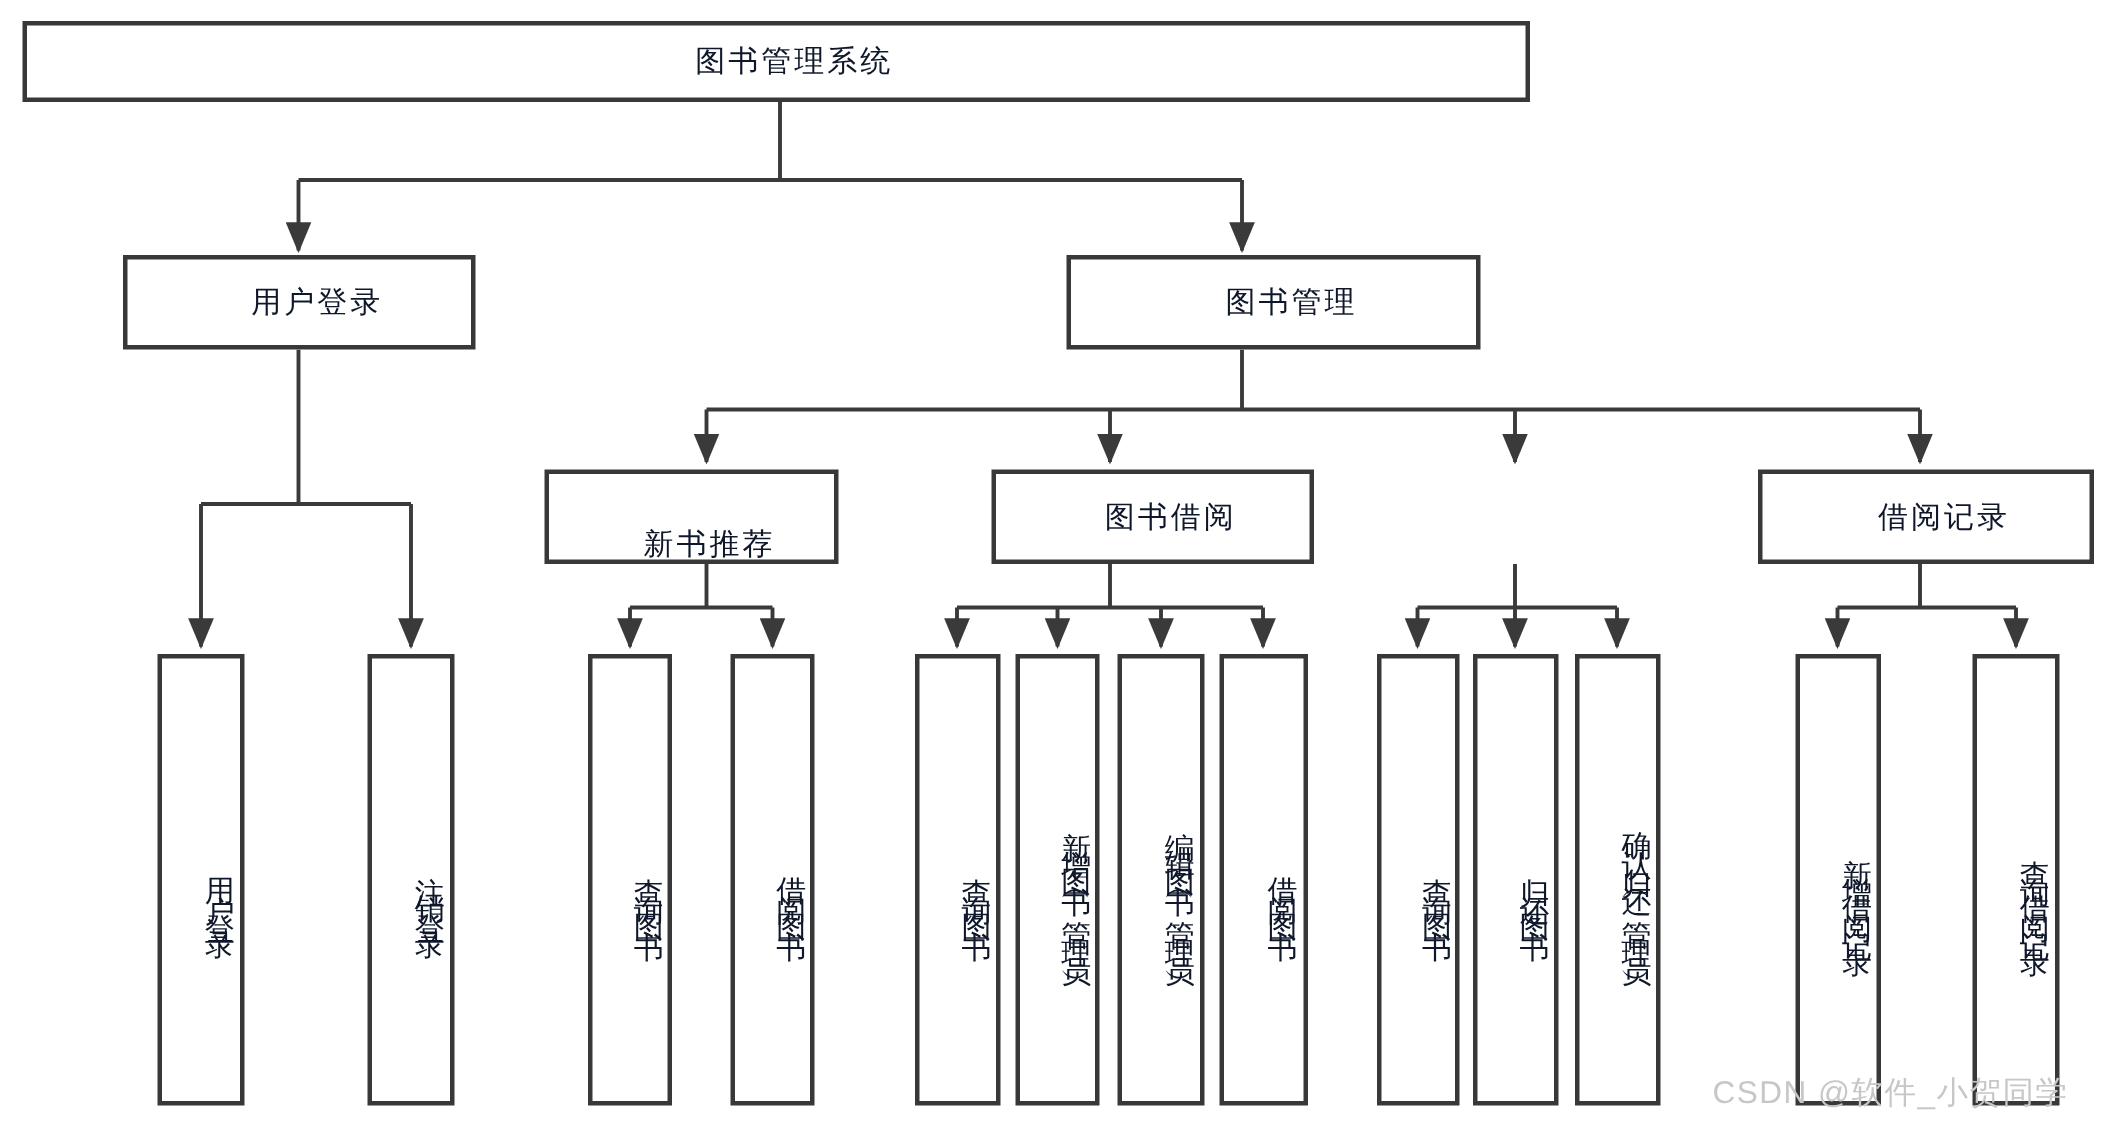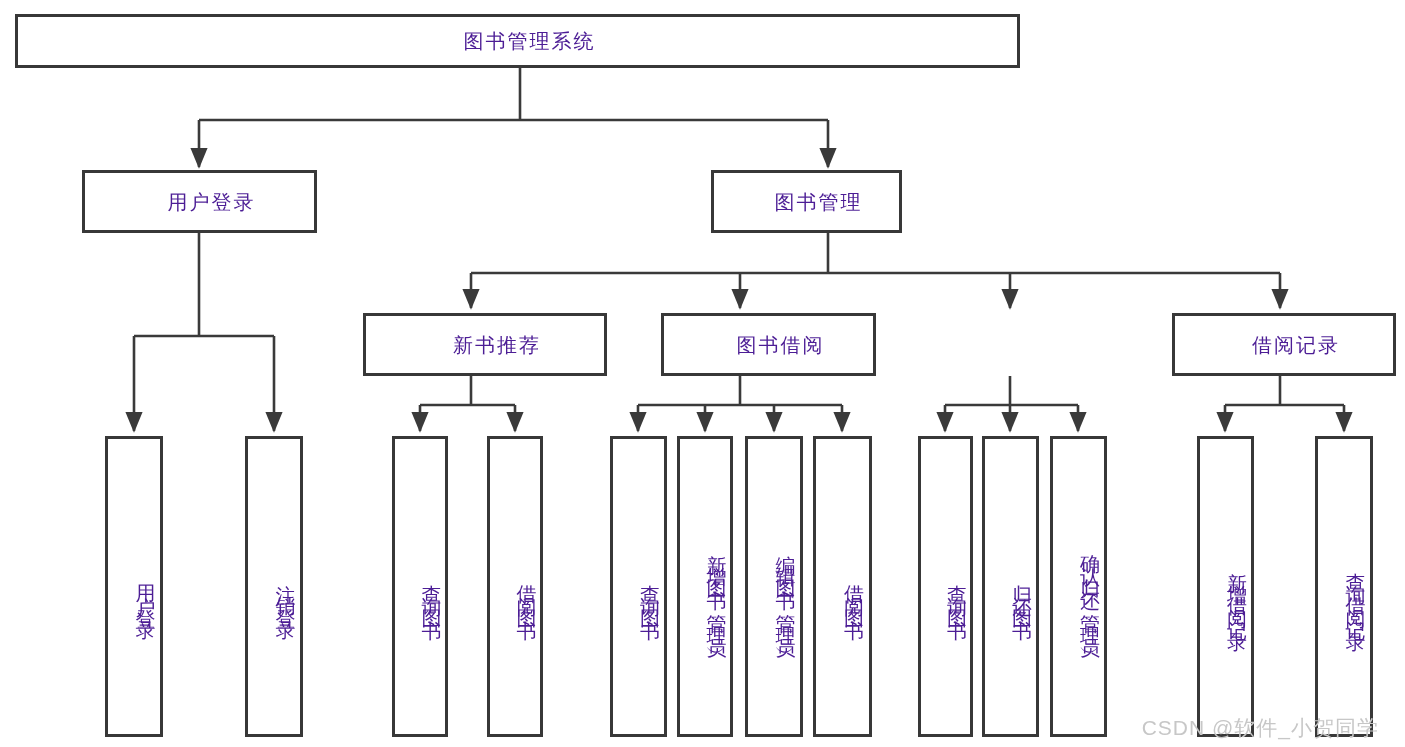--- a/index.html
+++ b/index.html
@@ -24,21 +24,21 @@
   }
   .connectors line { stroke: #3a3a3a; stroke-width: 2.6; }
   .node {
     position: absolute;
     box-sizing: border-box;
     border: 3px solid #383838;
     background: #ffffff;
     display: flex;
     align-items: center;
     justify-content: center;
-    color: #4c1d95;
+    color: #0f172a;
     font-size: 20px;
     line-height: 1;
     padding-left: 24px;
   }
   .node.hnode span { letter-spacing: 2px; white-space: nowrap; }
   .node.leaf span {
     writing-mode: vertical-rl;
     text-orientation: mixed;
     letter-spacing: 12px;
     white-space: nowrap;
@@ -108,25 +108,25 @@
     <line x1="1344" y1="405" x2="1344" y2="431" marker-end="url(#ah)"></line>
   </svg>
 
   <div class="node hnode" style="left:15px; top:14px; width:1005px; height:54px;">
     <span>图书管理系统</span>
   </div>
 
   <div class="node hnode" style="left:82px; top:170px; width:235px; height:63px;">
     <span>用户登录</span>
   </div>
-  <div class="node hnode" style="left:711px; top:170px; width:191px; height:63px;">
+  <div class="node hnode" style="left:711px; top:170px; width:276px; height:63px;">
     <span>图书管理</span>
   </div>
 
-  <div class="node hnode" style="left:363px; top:313px; width:244px; height:63px;">
+  <div class="node hnode" style="left:363px; top:313px; width:196px; height:63px;align-items:flex-end;">
     <span>新书推荐</span>
   </div>
   <div class="node hnode" style="left:633px; top:313px; width:215px; height:63px;margin-left:28px;">
     <span>图书借阅</span>
   </div>
   <div class="node hnode" style="left:1172px; top:313px; width:224px; height:63px;">
     <span>借阅记录</span>
   </div>
 
   <div class="node leaf" style="left:105px; top:436px; width:58px; height:301px;">

